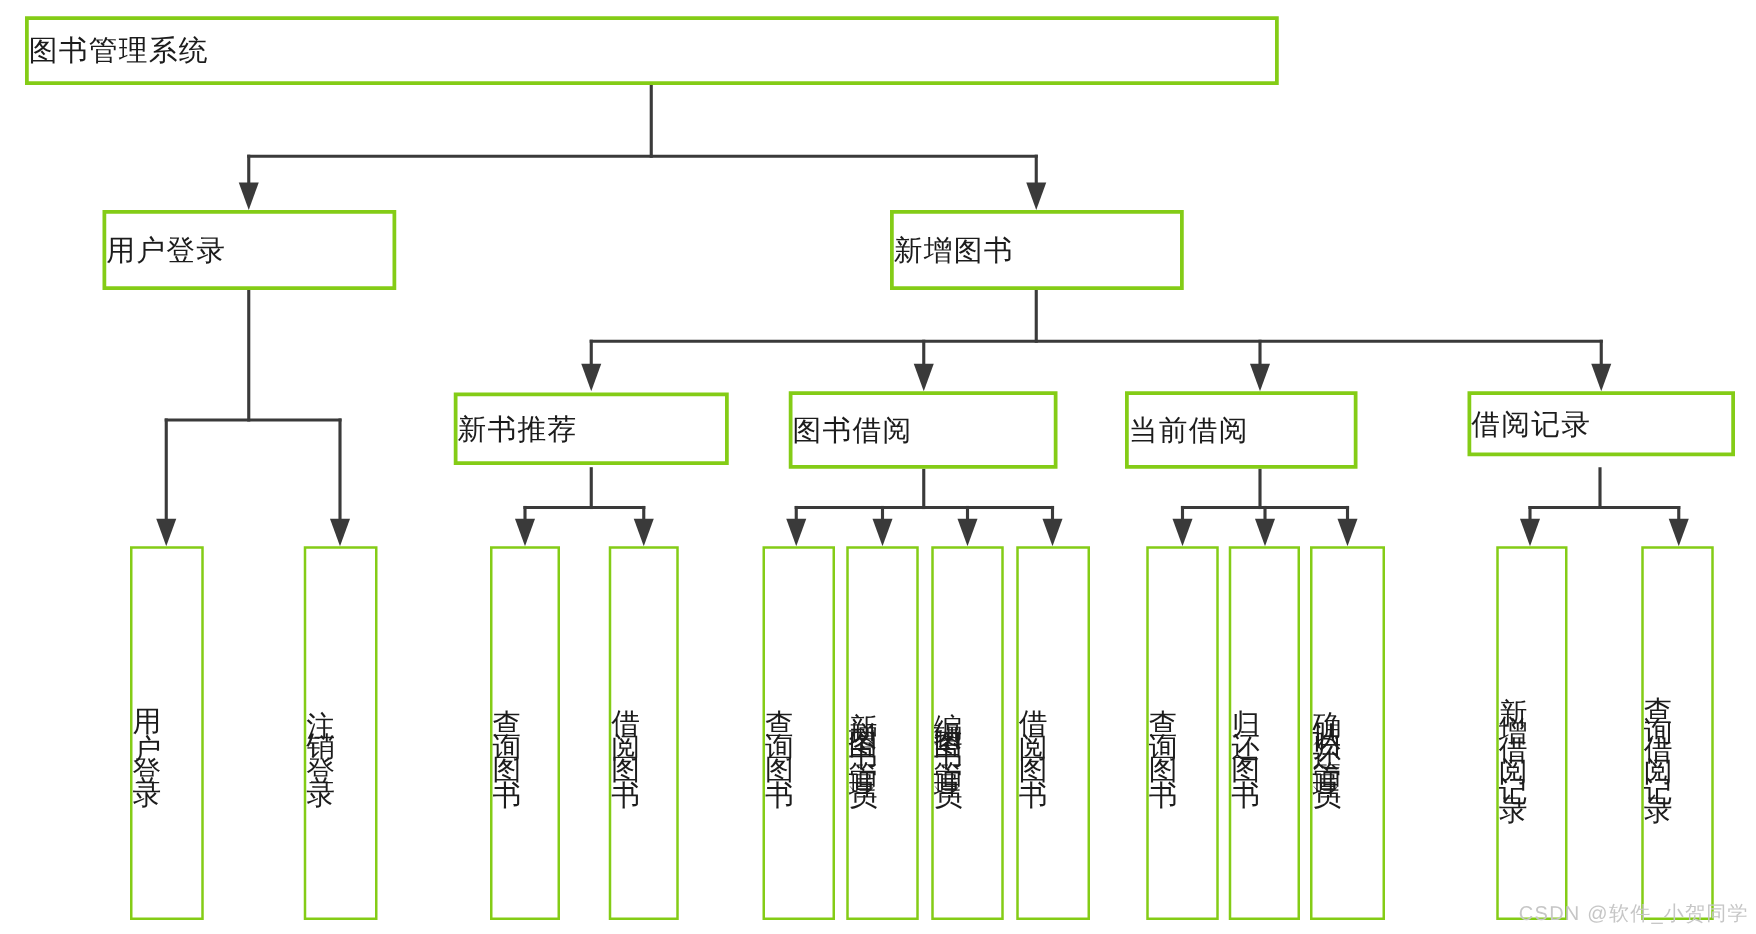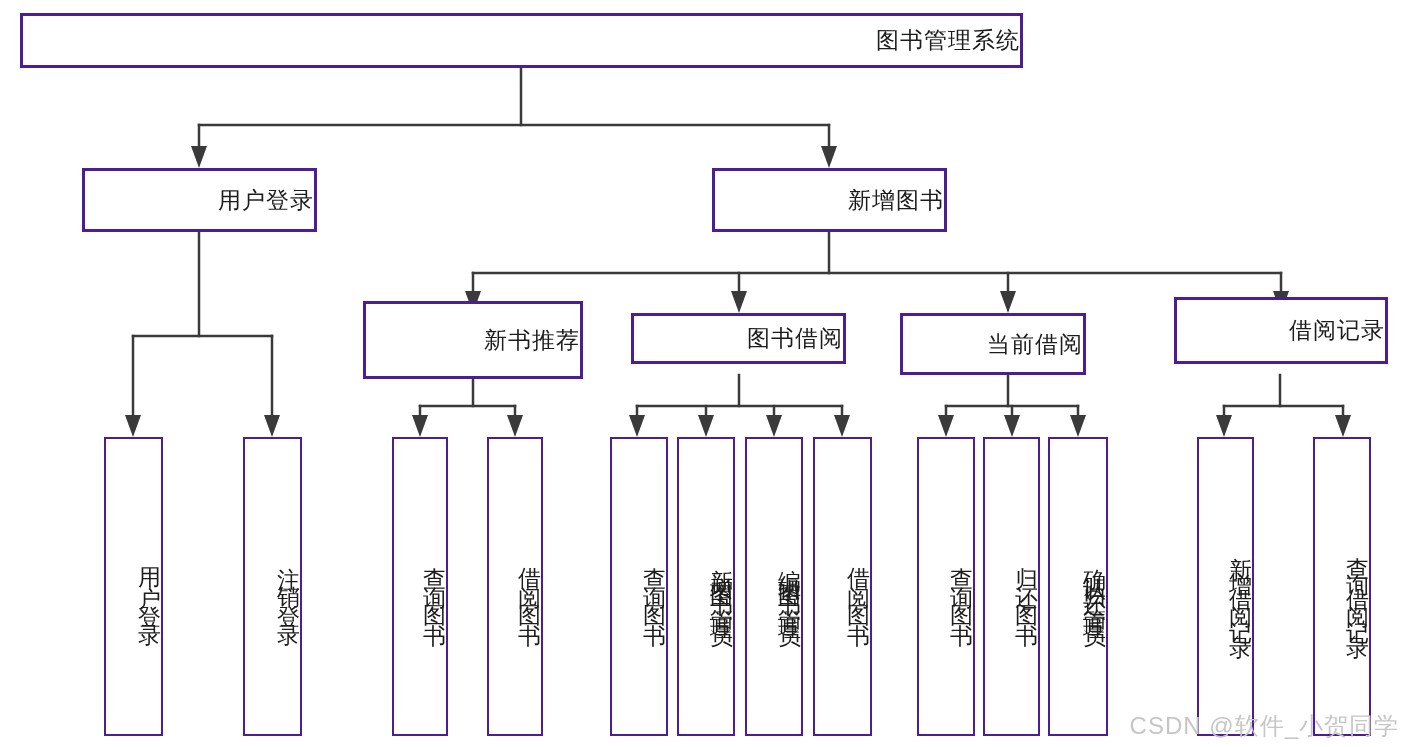--- a/index.html
+++ b/index.html
@@ -10,42 +10,42 @@
     font-family:"Liberation Sans", sans-serif;
     overflow:hidden;
   }
   svg.wires{position:absolute;left:0;top:0;width:1405px;height:747px;pointer-events:none;}
   svg.wires line{stroke:#3a3a3a;stroke-width:2.5;stroke-linecap:square;}
   svg.wires polygon{fill:#3a3a3a;stroke:none;}
   .node{
     position:absolute;
     box-sizing:border-box;
     background:#ffffff;
-    border:3px solid #4c1d95;
-    display:flex;align-items:center;justify-content:flex-end;
+    border:3px solid #84cc16;
+    display:flex;align-items:center;justify-content:flex-start;
     color:#1c1c1c;
   }
   .node.h{font-size:23px;letter-spacing:1px;}
   .node.v{border-width:2.5px;}
   .vt{
     writing-mode:vertical-lr;
     -webkit-writing-mode:vertical-lr;
     text-orientation:mixed;
     -webkit-text-orientation:mixed;
     font-size:23px;
     line-height:1;
     white-space:nowrap;
   }
   .vt.s4{letter-spacing:19px;}
   .vt.s6{letter-spacing:16px;}
   .vt.s9{letter-spacing:8px;}
   .watermark{
     position:absolute;
     right:6px;bottom:5px;
-    font-size:24px;
+    font-size:16px;
     color:#c6c6c6;
     letter-spacing:1px;
   }
 </style>
 </head>
 <body>
 
 <div class="canvas">
 
   <svg class="wires" viewBox="0 0 1405 747">
@@ -128,30 +128,30 @@
     <span>图书管理系统</span>
   </div>
 
   <div class="node h" style="left:82px;top:168px;width:235px;height:64px">
     <span>用户登录</span>
   </div>
   <div class="node h" style="left:712px;top:168px;width:235px;height:64px">
     <span>新增图书</span>
   </div>
 
-  <div class="node h" style="left:363px;top:301px;width:220px;height:78px">
+  <div class="node h" style="left:363px;top:314px;width:220px;height:58px">
     <span>新书推荐</span>
   </div>
-  <div class="node h" style="left:631px;top:313px;width:215px;height:51px">
+  <div class="node h" style="left:631px;top:313px;width:215px;height:62px">
     <span>图书借阅</span>
   </div>
   <div class="node h" style="left:900px;top:313px;width:186px;height:62px">
     <span>当前借阅</span>
   </div>
-  <div class="node h" style="left:1174px;top:297px;width:214px;height:67px">
+  <div class="node h" style="left:1174px;top:313px;width:214px;height:52px">
     <span>借阅记录</span>
   </div>
 
   <div class="node v" style="left:104px;top:437px;width:59px;height:299px">
     <span class="vt s4">用户登录</span>
   </div>
   <div class="node v" style="left:243px;top:437px;width:59px;height:299px">
     <span class="vt s4">注销登录</span>
   </div>
 

